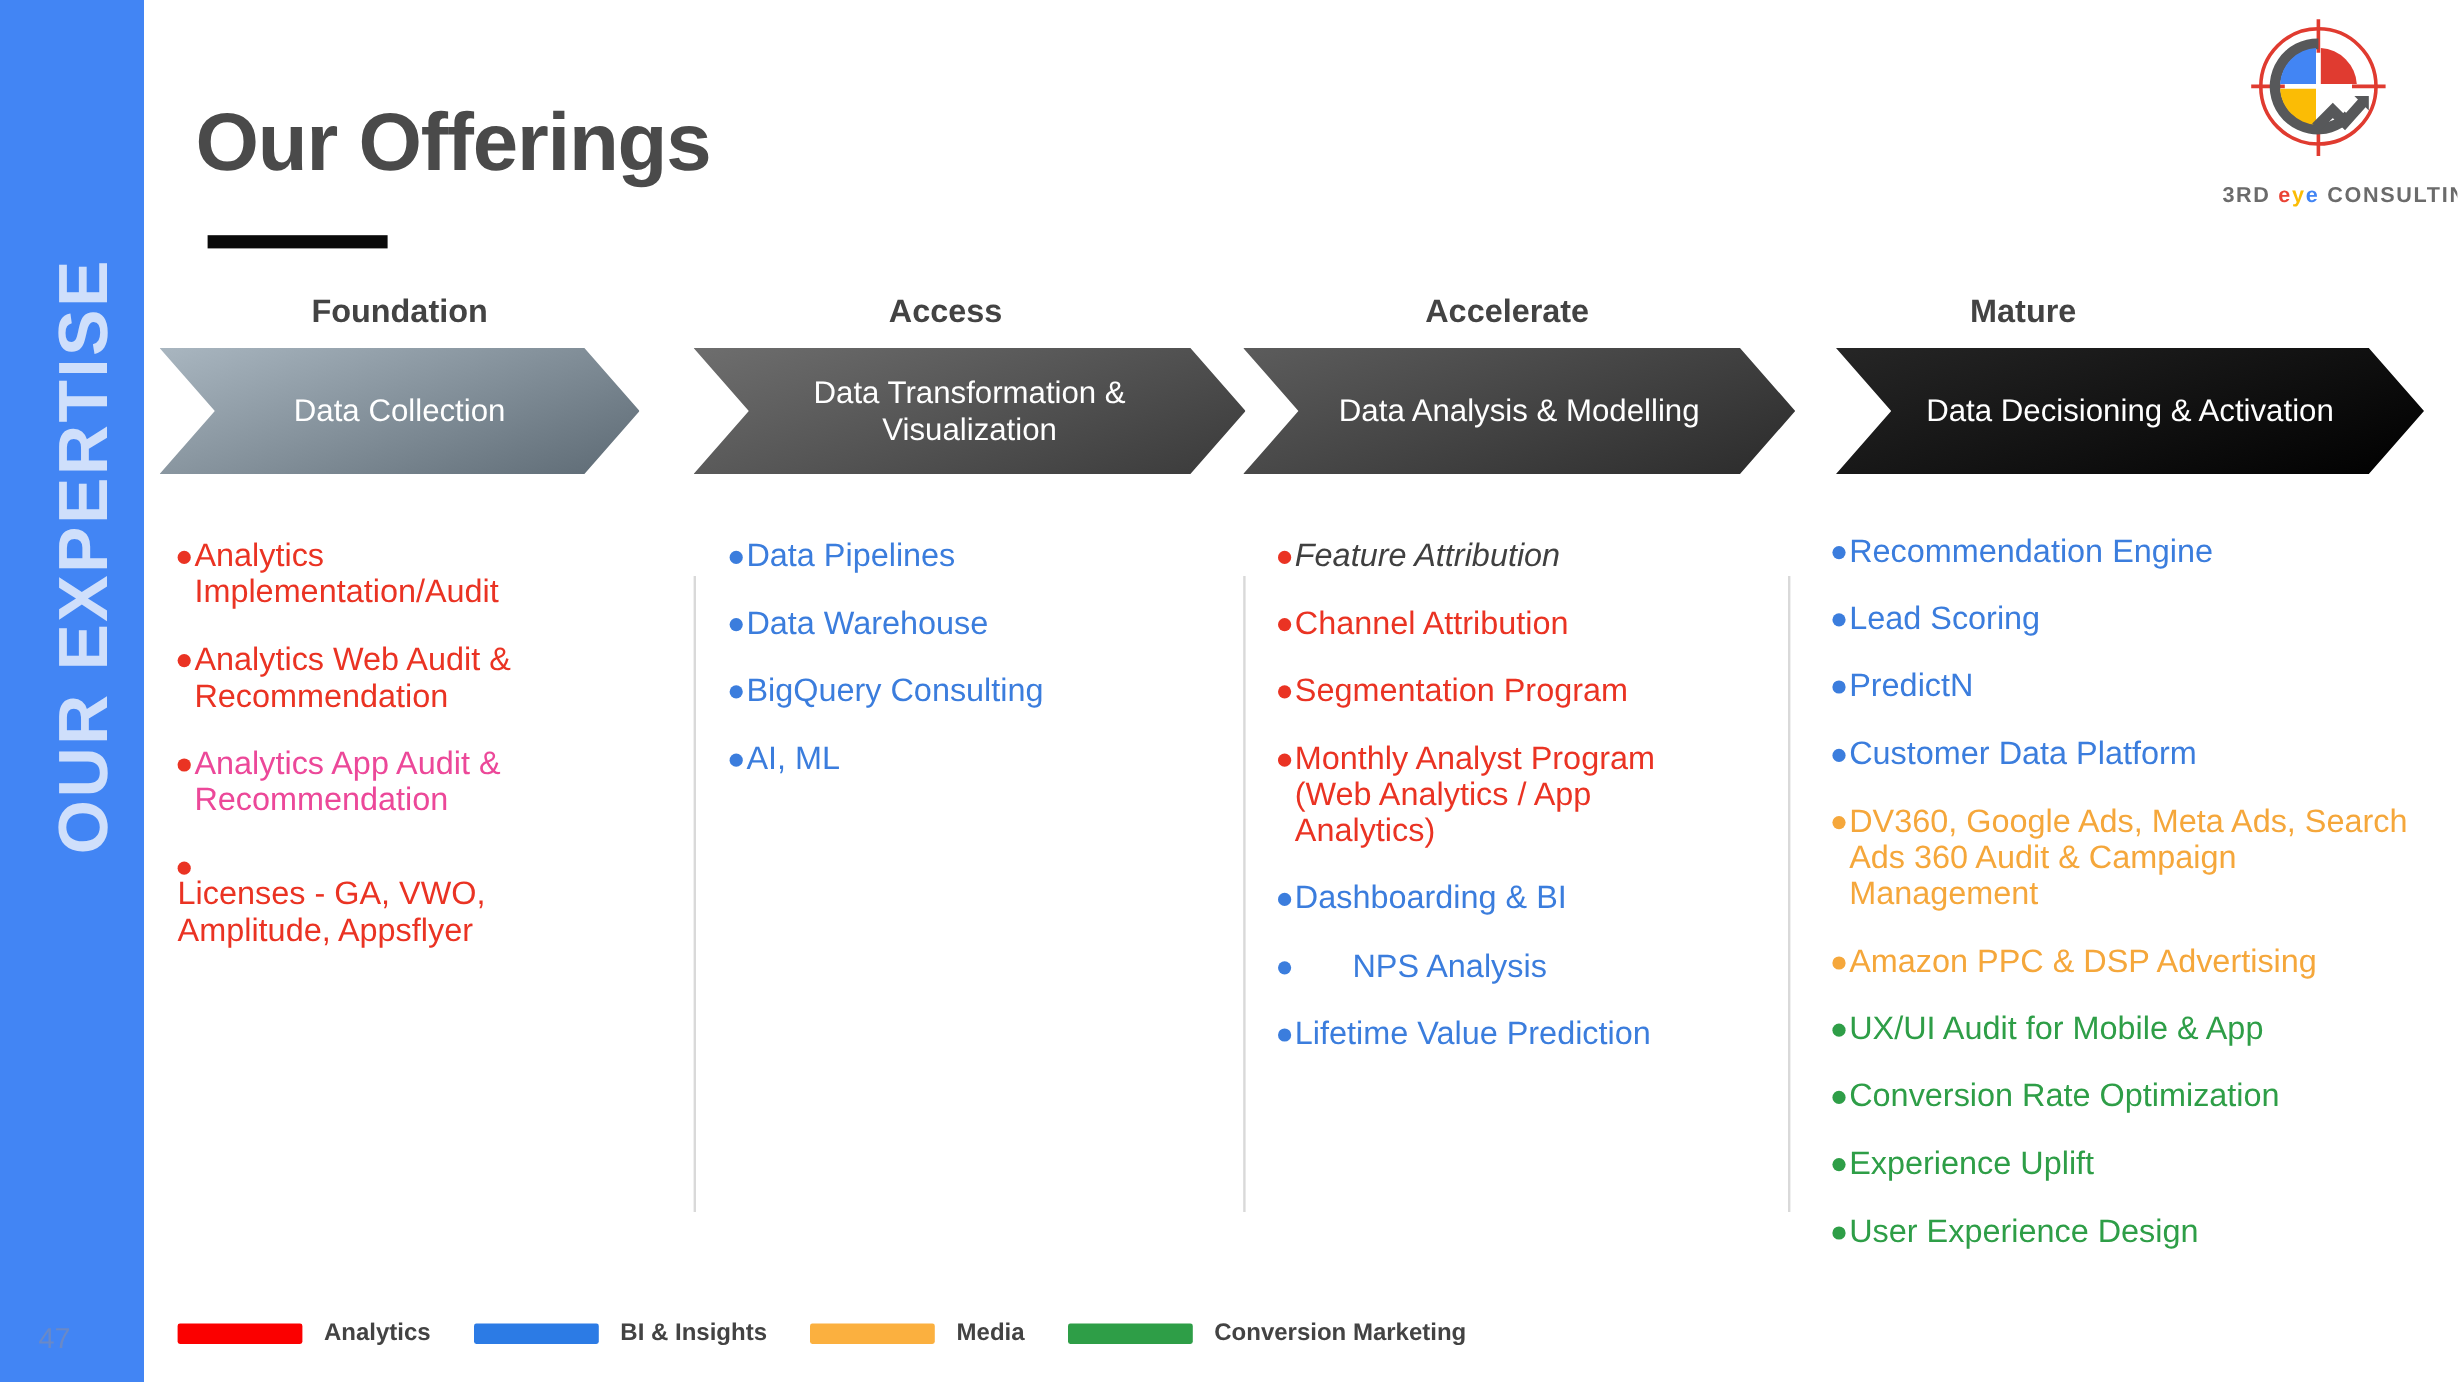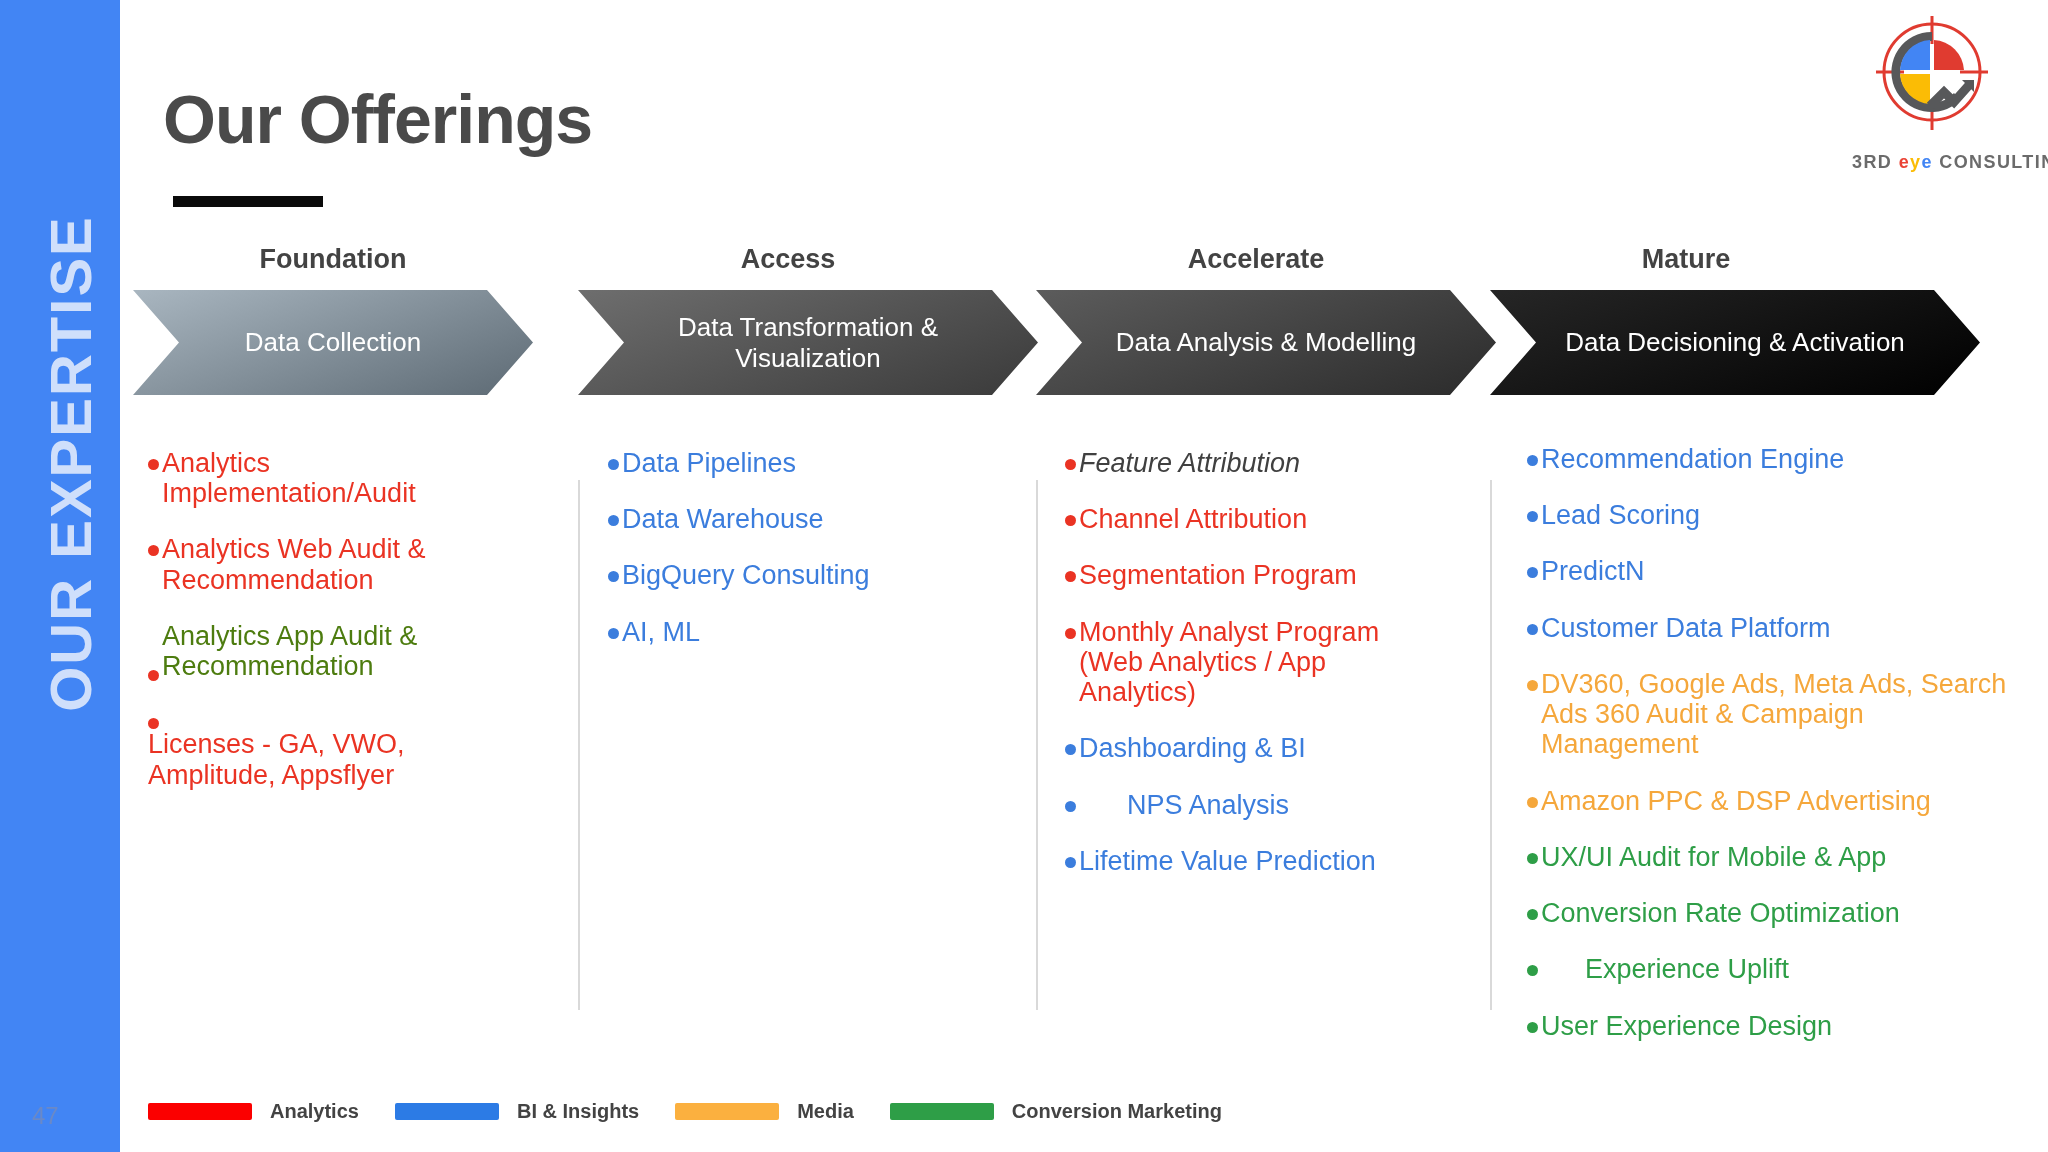--- a/index.html
+++ b/index.html
@@ -214,42 +214,42 @@
       </div>
       <div class="stage-header" style="left: 578px; width: 420px;">Access</div>
       <div class="chevron" style="left: 578px; width: 460px; background: linear-gradient(160deg, rgb(110, 110, 110) 0%, rgb(58, 58, 58) 100%);">
         <div class="chevron-label">Data Transformation &amp; Visualization</div>
       </div>
       <div class="stage-header" style="left: 1036px; width: 440px;">Accelerate</div>
       <div class="chevron" style="left: 1036px; width: 460px; background: linear-gradient(160deg, rgb(92, 92, 92) 0%, rgb(43, 43, 43) 100%);">
         <div class="chevron-label">Data Analysis &amp; Modelling</div>
       </div>
       <div class="stage-header" style="left: 1456px; width: 460px;">Mature</div>
-      <div class="chevron" style="left: 1490px; width: 490px; background: linear-gradient(160deg, rgb(38, 38, 38) 0%, rgb(0, 0, 0) 100%);">
+      <div class="chevron" style="left: 1530px; width: 490px; background: linear-gradient(160deg, rgb(38, 38, 38) 0%, rgb(0, 0, 0) 100%);">
         <div class="chevron-label">Data Decisioning &amp; Activation</div>
       </div>
     </div>
 
   <div id="dividers-layer">
       <div class="col-divider" style="left: 578px;"></div>
       <div class="col-divider" style="left: 1036px;"></div>
       <div class="col-divider" style="left: 1490px;"></div>
     </div>
 
   <div id="columns-layer">
       <div class="bullet-col" style="left: 148px; top: 448px; width: 330px;">
         <div class="bullet-item" style="color: rgb(234, 51, 35);">
           <span class="bullet-dot" style="background: rgb(234, 51, 35);"></span>
           <span class="bullet-text">Analytics Implementation/Audit</span>
         </div>
         <div class="bullet-item" style="color: rgb(234, 51, 35);">
           <span class="bullet-dot" style="background: rgb(234, 51, 35);"></span>
           <span class="bullet-text">Analytics Web Audit &amp; Recommendation</span>
         </div>
-        <div class="bullet-item" style="color: #4d7c0f; align-items: flex-end;">
+        <div class="bullet-item" style="color: #ec4899;">
           <span class="bullet-dot" style="background: rgb(234, 51, 35);"></span>
           <span class="bullet-text">Analytics App Audit &amp; Recommendation</span>
         </div>
         <div class="bullet-item" style="color: rgb(234, 51, 35); flex-direction: column;">
           <span class="bullet-dot" style="background: rgb(234, 51, 35);"></span>
           <span class="bullet-text">Licenses - GA, VWO, Amplitude, Appsflyer</span>
         </div>
       </div>
       <div class="bullet-col" style="left: 608px; top: 448px; width: 380px;">
         <div class="bullet-item" style="color: rgb(59, 125, 221);">
@@ -325,21 +325,21 @@
           <span class="bullet-text">Amazon PPC &amp; DSP Advertising</span>
         </div>
         <div class="bullet-item" style="color: rgb(46, 158, 71);">
           <span class="bullet-dot" style="background: rgb(46, 158, 71);"></span>
           <span class="bullet-text">UX/UI Audit for Mobile &amp; App</span>
         </div>
         <div class="bullet-item" style="color: rgb(46, 158, 71);">
           <span class="bullet-dot" style="background: rgb(46, 158, 71);"></span>
           <span class="bullet-text">Conversion Rate Optimization</span>
         </div>
-        <div class="bullet-item" style="color: rgb(46, 158, 71); gap: 44px;">
+        <div class="bullet-item" style="color: rgb(46, 158, 71);">
           <span class="bullet-dot" style="background: rgb(46, 158, 71);"></span>
           <span class="bullet-text">Experience Uplift</span>
         </div>
         <div class="bullet-item" style="color: rgb(46, 158, 71);">
           <span class="bullet-dot" style="background: rgb(46, 158, 71);"></span>
           <span class="bullet-text">User Experience Design</span>
         </div>
       </div>
     </div>
 

